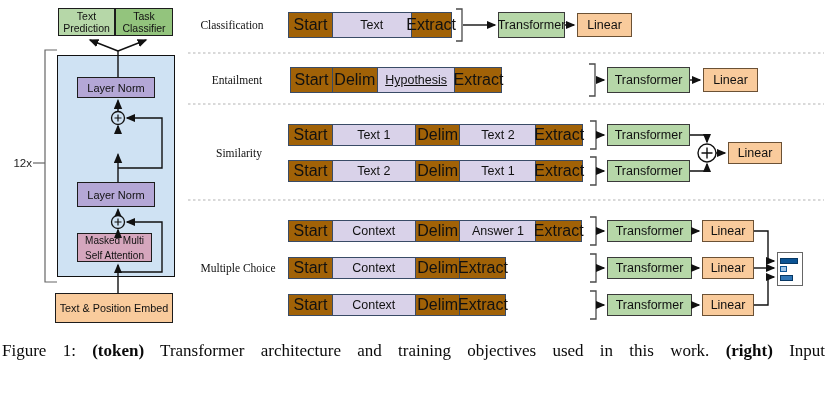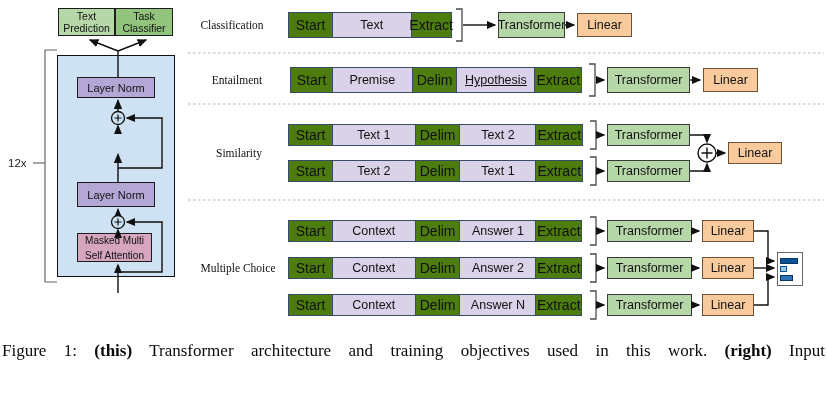--- a/index.html
+++ b/index.html
@@ -6,21 +6,21 @@
   .screen{position:relative;width:827px;height:412px;background:#ffffff;overflow:hidden;
           font-family:"Liberation Sans",sans-serif;color:#111;}
   .gbox{position:absolute;box-sizing:border-box;border:1.4px solid #1c1c1c;
         display:flex;align-items:center;justify-content:center;text-align:center;z-index:2;}
   .overlay{position:absolute;left:0;top:0;z-index:3;pointer-events:none;}
   .container{position:absolute;box-sizing:border-box;border:1.6px solid #111;background:#cfe2f3;z-index:1;}
   .tokbar{position:absolute;display:flex;z-index:2;}
   .tok{box-sizing:border-box;border:1.2px solid #394b66;display:flex;align-items:center;
        justify-content:center;height:100%;}
   .tok + .tok{margin-left:-1.2px;}
-  .tok.sp{background:#4d7c0f;font-size:14px;}
+  .tok.sp{background:#a16207;font-size:16px;}
   .tok.ct{background:#d9d2e9;font-size:12.5px;}
   .tasklabel{position:absolute;font-size:11.5px;display:flex;align-items:center;justify-content:center;z-index:2;font-family:Liberation Serif, serif;}
   .tx{background:#b6d7a8;border-color:#3a3a3a;font-size:12.5px;}
   .ln{background:#f9cb9c;border-color:#6b5135;font-size:12.5px;}
   .tp{background:#b6d7a8;font-size:10.5px;line-height:12px;}
   .tc{background:#93c47d;font-size:10.5px;line-height:12px;}
   .lnorm{background:#b4a7d6;font-size:11px;}
   .ff{background:#ffe599;font-size:11px;}
   .mmsa{background:#d5a6bd;font-size:10px;line-height:15px;}
   .embed{background:#f9cb9c;font-size:10.8px;white-space:nowrap;}
@@ -37,39 +37,39 @@
 <div class="screen">
 
   <div class="gbox tp" style="left:58px;top:8px;width:57px;height:28px;">Text Prediction</div>
   <div class="gbox tc" style="left:115px;top:8px;width:58px;height:28px;">Task Classifier</div>
 
   <div class="container" style="left:57px;top:55px;width:118px;height:222px;"></div>
 
   <div class="gbox lnorm" style="left:77px;top:77px;width:78px;height:21px;">Layer Norm</div>
   <div class="gbox lnorm" style="left:77px;top:182px;width:78px;height:25px;">Layer Norm</div>
   <div class="gbox mmsa" style="left:77px;top:233px;width:75px;height:29px;">Masked Multi Self Attention</div>
-
-  <div class="repeat" style="left:8px;top:157px;width:24px;text-align:left;">12x</div>
+  <div class="gbox embed" style="left:55px;top:293px;width:118px;height:30px;">Text &amp; Position Embed</div>
+
+  <div class="repeat" style="left:8px;top:157px;width:24px;text-align:right;">12x</div>
 
   <div class="tasklabel" style="left:188px;top:18px;width:88px;height:14px;">Classification</div>
   <div class="tasklabel" style="left:198px;top:73px;width:78px;height:14px;">Entailment</div>
   <div class="tasklabel" style="left:203px;top:146px;width:72px;height:14px;">Similarity</div>
   <div class="tasklabel" style="left:190px;top:261px;width:96px;height:14px;">Multiple Choice</div>
 
   <div class="tokbar" style="left:288px;top:12px;width:165px;height:26px;">
     <div class="tok sp" style="width:45px;">Start</div>
     <div class="tok ct" style="width:80px;">Text</div>
     <div class="tok sp" style="width:41px;">Extract</div>
   </div>
   <div class="gbox tx" style="left:498px;top:12px;width:67px;height:26px;">Transformer</div>
   <div class="gbox ln" style="left:577px;top:13px;width:55px;height:24px;">Linear</div>
 
   <div class="tokbar" style="left:290px;top:67px;width:297px;height:26px;">
     <div class="tok sp" style="width:43px;">Start</div>
-    <div class="tok ct" style="width:81px;">Premise</div>
     <div class="tok sp" style="width:46px;">Delim</div>
     <div class="tok ct" style="width:79px;text-decoration:underline;">Hypothesis</div>
     <div class="tok sp" style="width:48px;">Extract</div>
   </div>
   <div class="gbox tx" style="left:607px;top:67px;width:83px;height:26px;">Transformer</div>
   <div class="gbox ln" style="left:703px;top:68px;width:55px;height:24px;">Linear</div>
 
   <div class="tokbar" style="left:288px;top:124px;width:300px;height:22px;">
     <div class="tok sp" style="width:45px;">Start</div>
     <div class="tok ct" style="width:84px;">Text 1</div>
@@ -92,28 +92,26 @@
     <div class="tok sp" style="width:45px;">Start</div>
     <div class="tok ct" style="width:84px;">Context</div>
     <div class="tok sp" style="width:46px;">Delim</div>
     <div class="tok ct" style="width:77px;">Answer 1</div>
     <div class="tok sp" style="width:47px;">Extract</div>
   </div>
   <div class="tokbar" style="left:288px;top:257px;width:299px;height:22px;">
     <div class="tok sp" style="width:45px;">Start</div>
     <div class="tok ct" style="width:84px;">Context</div>
     <div class="tok sp" style="width:46px;">Delim</div>
-    <div class="tok ct" style="width:77px;">Answer 2</div>
     <div class="tok sp" style="width:47px;">Extract</div>
   </div>
   <div class="tokbar" style="left:288px;top:294px;width:299px;height:22px;">
     <div class="tok sp" style="width:45px;">Start</div>
     <div class="tok ct" style="width:84px;">Context</div>
     <div class="tok sp" style="width:46px;">Delim</div>
-    <div class="tok ct" style="width:77px;">Answer N</div>
     <div class="tok sp" style="width:47px;">Extract</div>
   </div>
   <div class="gbox tx" style="left:607px;top:220px;width:85px;height:22px;">Transformer</div>
   <div class="gbox tx" style="left:607px;top:257px;width:85px;height:22px;">Transformer</div>
   <div class="gbox tx" style="left:607px;top:294px;width:85px;height:22px;">Transformer</div>
   <div class="gbox ln" style="left:702px;top:220px;width:52px;height:22px;">Linear</div>
   <div class="gbox ln" style="left:702px;top:257px;width:52px;height:22px;">Linear</div>
   <div class="gbox ln" style="left:702px;top:294px;width:52px;height:22px;">Linear</div>
 
   <div class="ansbox" style="left:777px;top:252px;width:26px;height:34px;"></div>
@@ -193,16 +191,16 @@
       <path d="M754,305 L768,305 L768,277 L774,277" marker-end="url(#ah)"></path>
     </g>
 
     <g>
       <circle cx="707" cy="153" r="9" fill="#ffffff" stroke="#111" stroke-width="1.4"></circle>
       <path d="M701.5,153 L712.5,153 M707,147.5 L707,158.5" stroke="#111" stroke-width="1.4"></path>
     </g>
   </svg>
 
   <div class="caption">
-    <div class="cap-just"><span>Figure 1: </span><b>(this)</b><span> Transformer architecture and training objectives used in this work. </span><b>(right)</b><span> Input</span></div>
+    <div class="cap-just"><span>Figure 1: </span><b>(token)</b><span> Transformer architecture and training objectives used in this work. </span><b>(right)</b><span> Input</span></div>
   </div>
 
 </div>
 
 </body></html>

